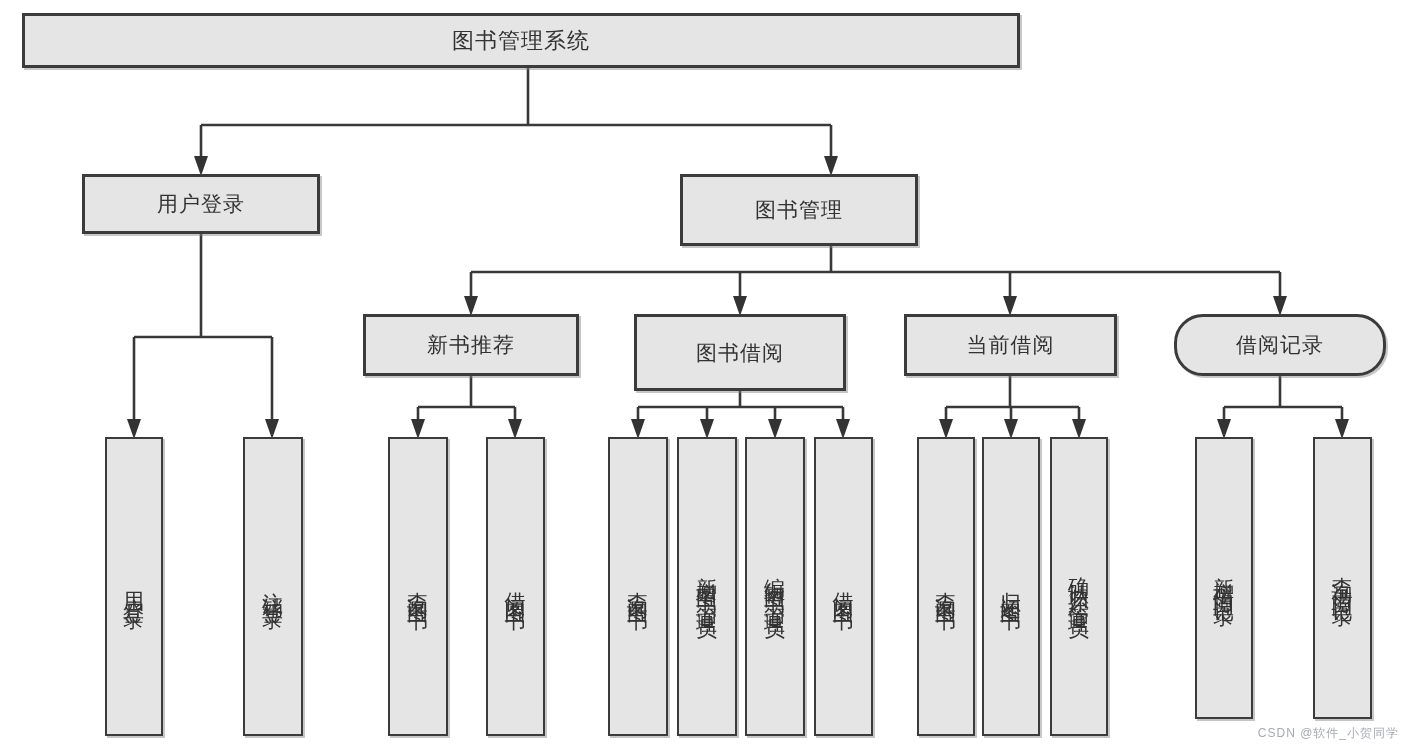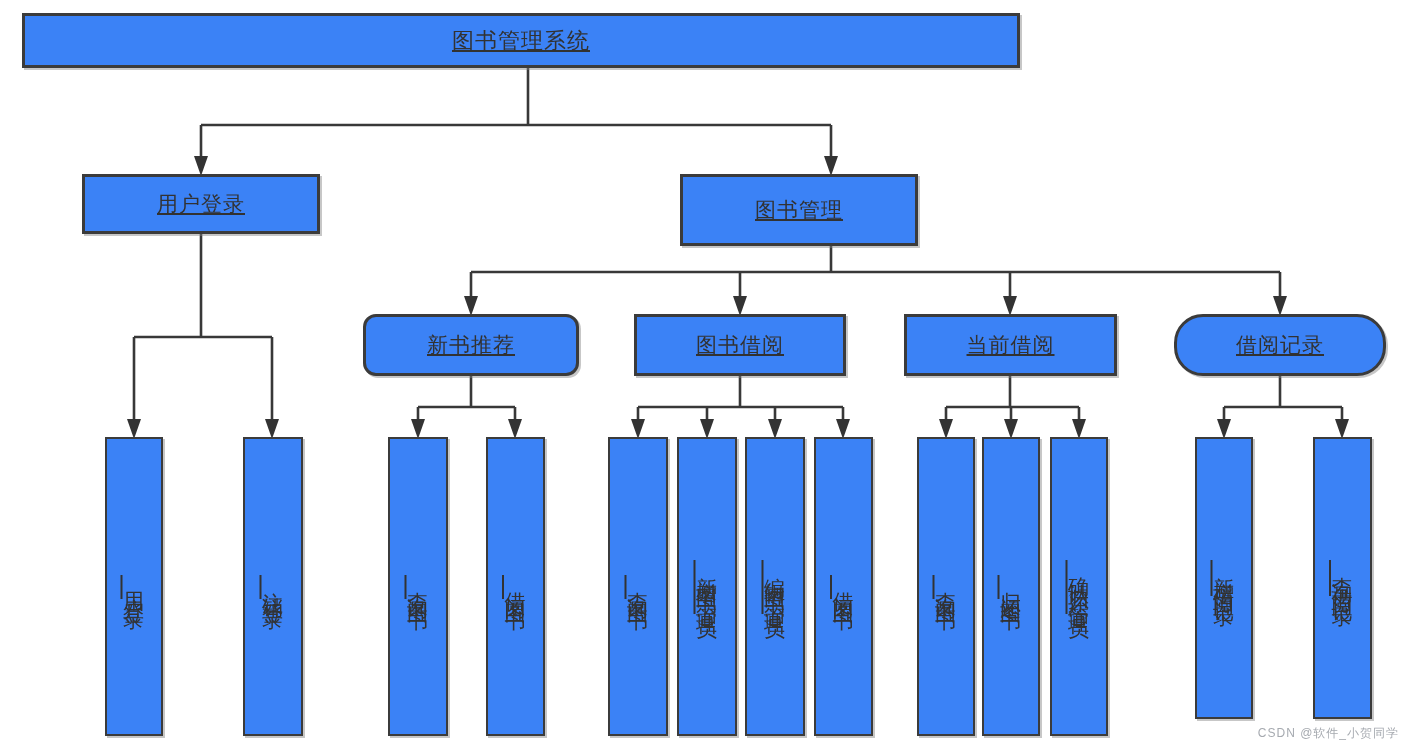--- a/index.html
+++ b/index.html
@@ -17,31 +17,30 @@
   }
   #connector-svg {
     position: absolute;
     left: 0; top: 0;
     width: 1405px;
     height: 747px;
   }
   .box {
     position: absolute;
     box-sizing: border-box;
-    background: #3b82f6;
+    background: #e5e5e5;
     border: 3px solid #3b3b3b;
     box-shadow: 2px 2px 0 rgba(130,130,130,0.45);
     display: flex;
     align-items: center;
     justify-content: center;
     color: #323232;
     font-size: 21px;
     letter-spacing: 1px;
     white-space: nowrap;
-    text-decoration: underline;
   }
   .box.root-box { font-size: 22px; }
   .box.leaf {
     border-width: 2.5px;
   }
   .vtext {
     writing-mode: vertical-rl;
     text-orientation: mixed;
     line-height: 1;
     letter-spacing: 6px;
@@ -105,24 +104,24 @@
     <span>图书管理系统</span>
   </div>
 
   <div class="box" style="left:82px; top:174px; width:238px; height:60px;">
     <span>用户登录</span>
   </div>
   <div class="box" style="left:680px; top:174px; width:238px; height:72px;">
     <span>图书管理</span>
   </div>
 
-  <div class="box" style="left:363px; top:314px; width:216px; height:62px;border-radius:13px;">
+  <div class="box" style="left:363px; top:314px; width:216px; height:62px;">
     <span>新书推荐</span>
   </div>
-  <div class="box" style="left:634px; top:314px; width:212px; height:62px;">
+  <div class="box" style="left:634px; top:314px; width:212px; height:77px;">
     <span>图书借阅</span>
   </div>
   <div class="box" style="left:904px; top:314px; width:213px; height:62px;">
     <span>当前借阅</span>
   </div>
   <div class="box" style="left:1174px; top:314px; width:212px; height:62px;border-radius:29px;">
     <span>借阅记录</span>
   </div>
 
   <div class="box leaf" style="left:105px; top:437px; width:58px; height:299px;">

